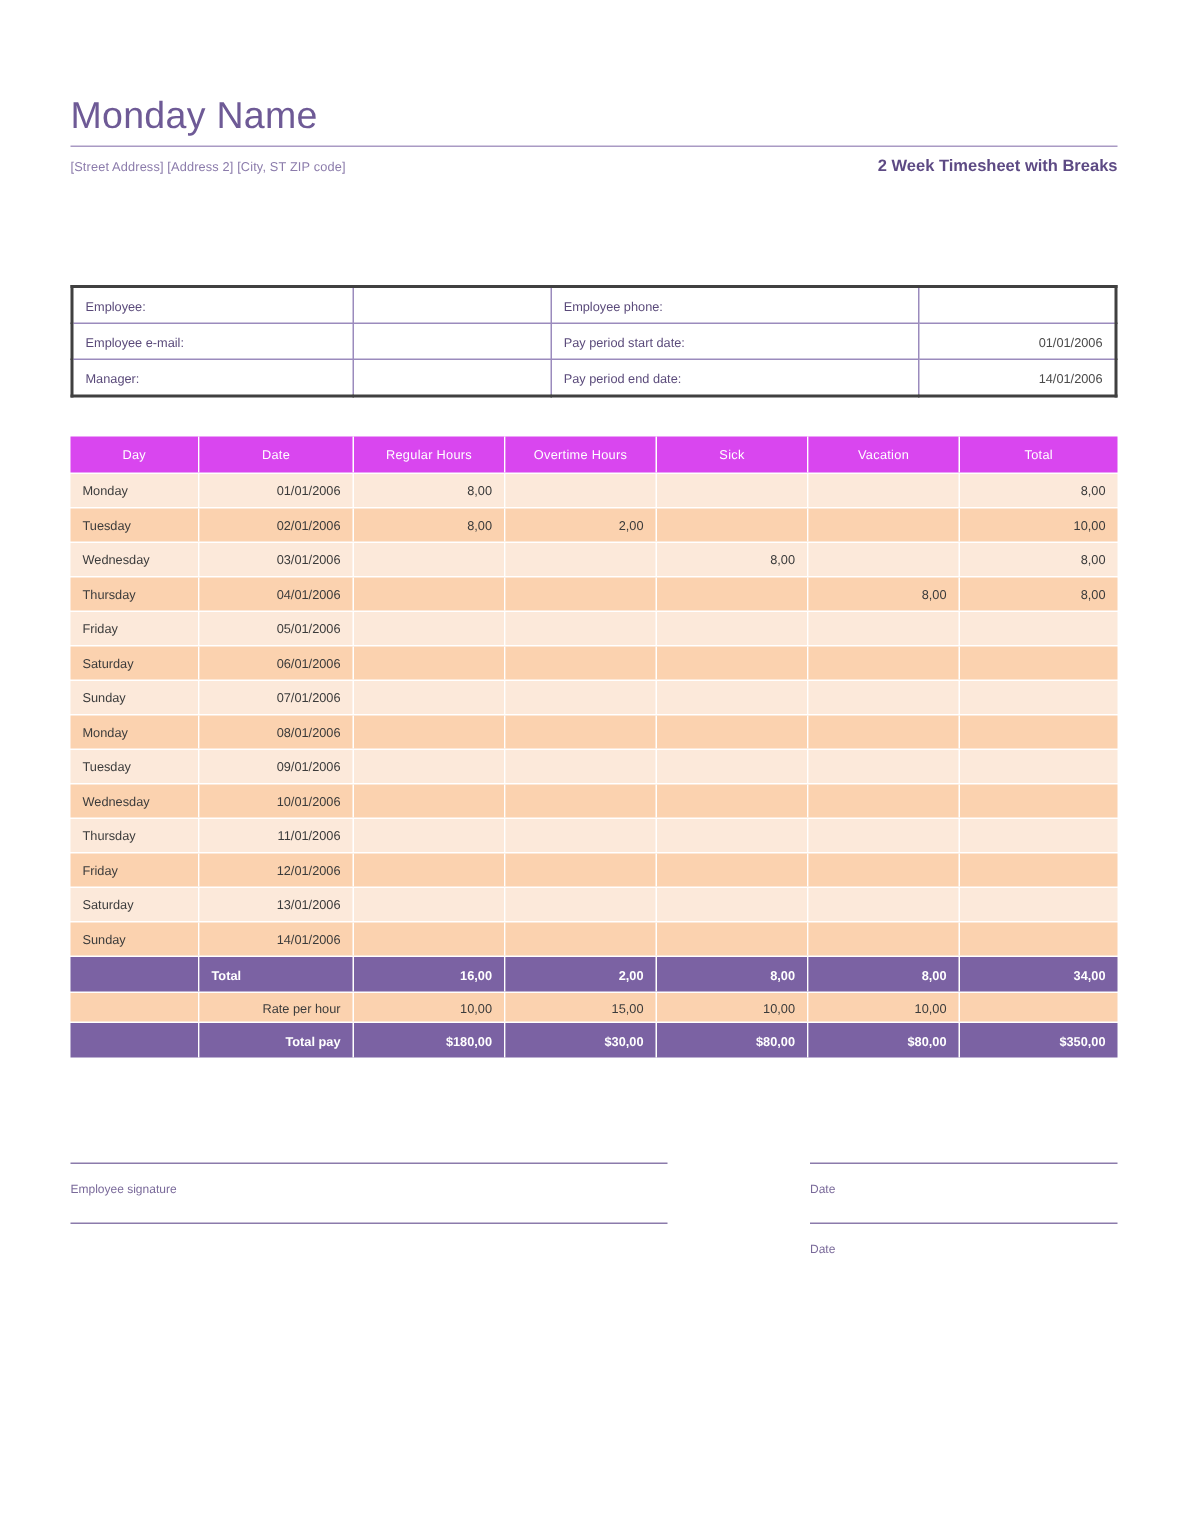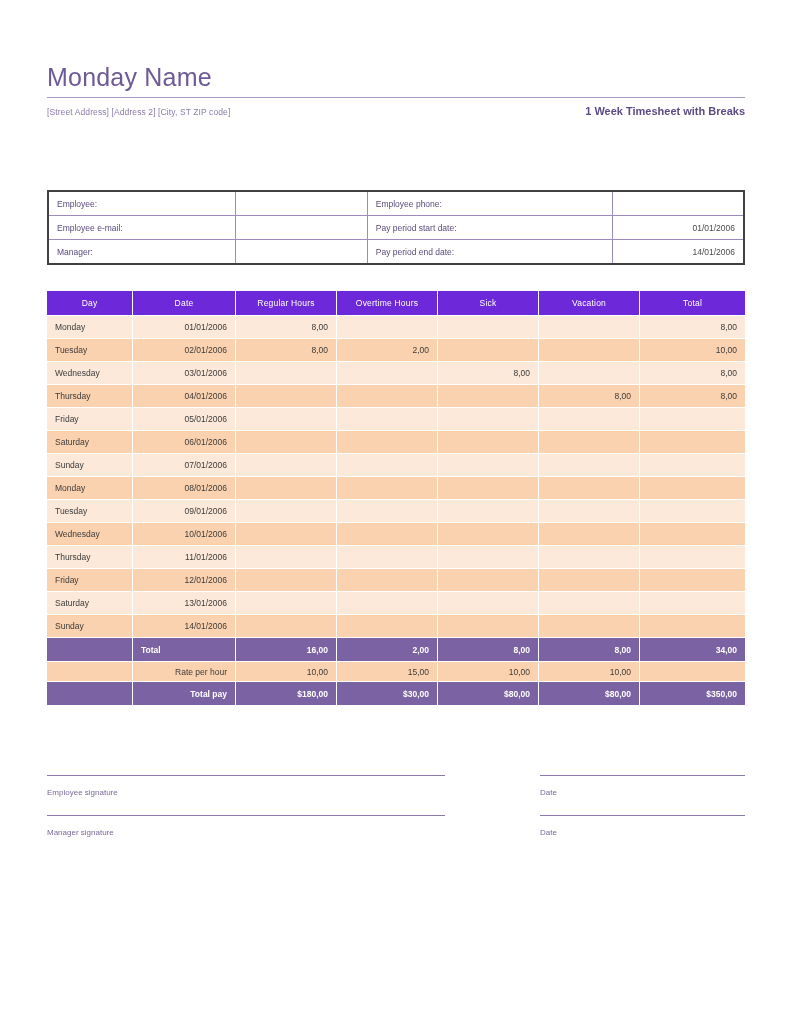--- a/index.html
+++ b/index.html
@@ -108,21 +108,21 @@
     padding: 0 8px;
     font-size: 8.5px;
     font-weight: normal;
     vertical-align: middle;
     border: none;
     border-right: 1px solid #ffffff;
   }
   .ts td:last-child, .ts th:last-child { border-right: none; }
 
   .ts thead th {
-    background: #6d28d9;
+    background: #d946ef;
     color: #ffffff;
     text-align: center;
     font-size: 8.5px;
     letter-spacing: 0.2px;
     height: 24px;
   }
 
   .ts tbody tr.odd  td { background: #fce9da; }
   .ts tbody tr.even td { background: #fbd2af; }
 
@@ -177,21 +177,21 @@
 </head>
 <body>
 
 <div class="page">
 
   <div class="hdr">
     <div class="company-name">Monday Name</div>
     <div class="hdr-rule"></div>
     <div class="hdr-row2">
       <div class="address">[Street Address] [Address 2] [City, ST ZIP code]</div>
-      <div class="doc-title">1 Week Timesheet with Breaks</div>
+      <div class="doc-title">2 Week Timesheet with Breaks</div>
     </div>
   </div>
 
   <table class="infobox">
     <tbody>
       <tr>
         <td class="lbl">Employee:</td>
         <td class="val"></td>
         <td class="wide">Employee phone:</td>
         <td class="val"></td>
@@ -398,21 +398,20 @@
         <div class="sig-label">Employee signature</div>
       </div>
       <div class="sig-block right">
         <div class="sig-line"></div>
         <div class="sig-label">Date</div>
       </div>
     </div>
     <div class="sig-row">
       <div class="sig-block">
         <div class="sig-line"></div>
-        <div class="sig-label">Manager signature</div>
       </div>
       <div class="sig-block right">
         <div class="sig-line"></div>
         <div class="sig-label">Date</div>
       </div>
     </div>
   </div>
 
 </div>
 

